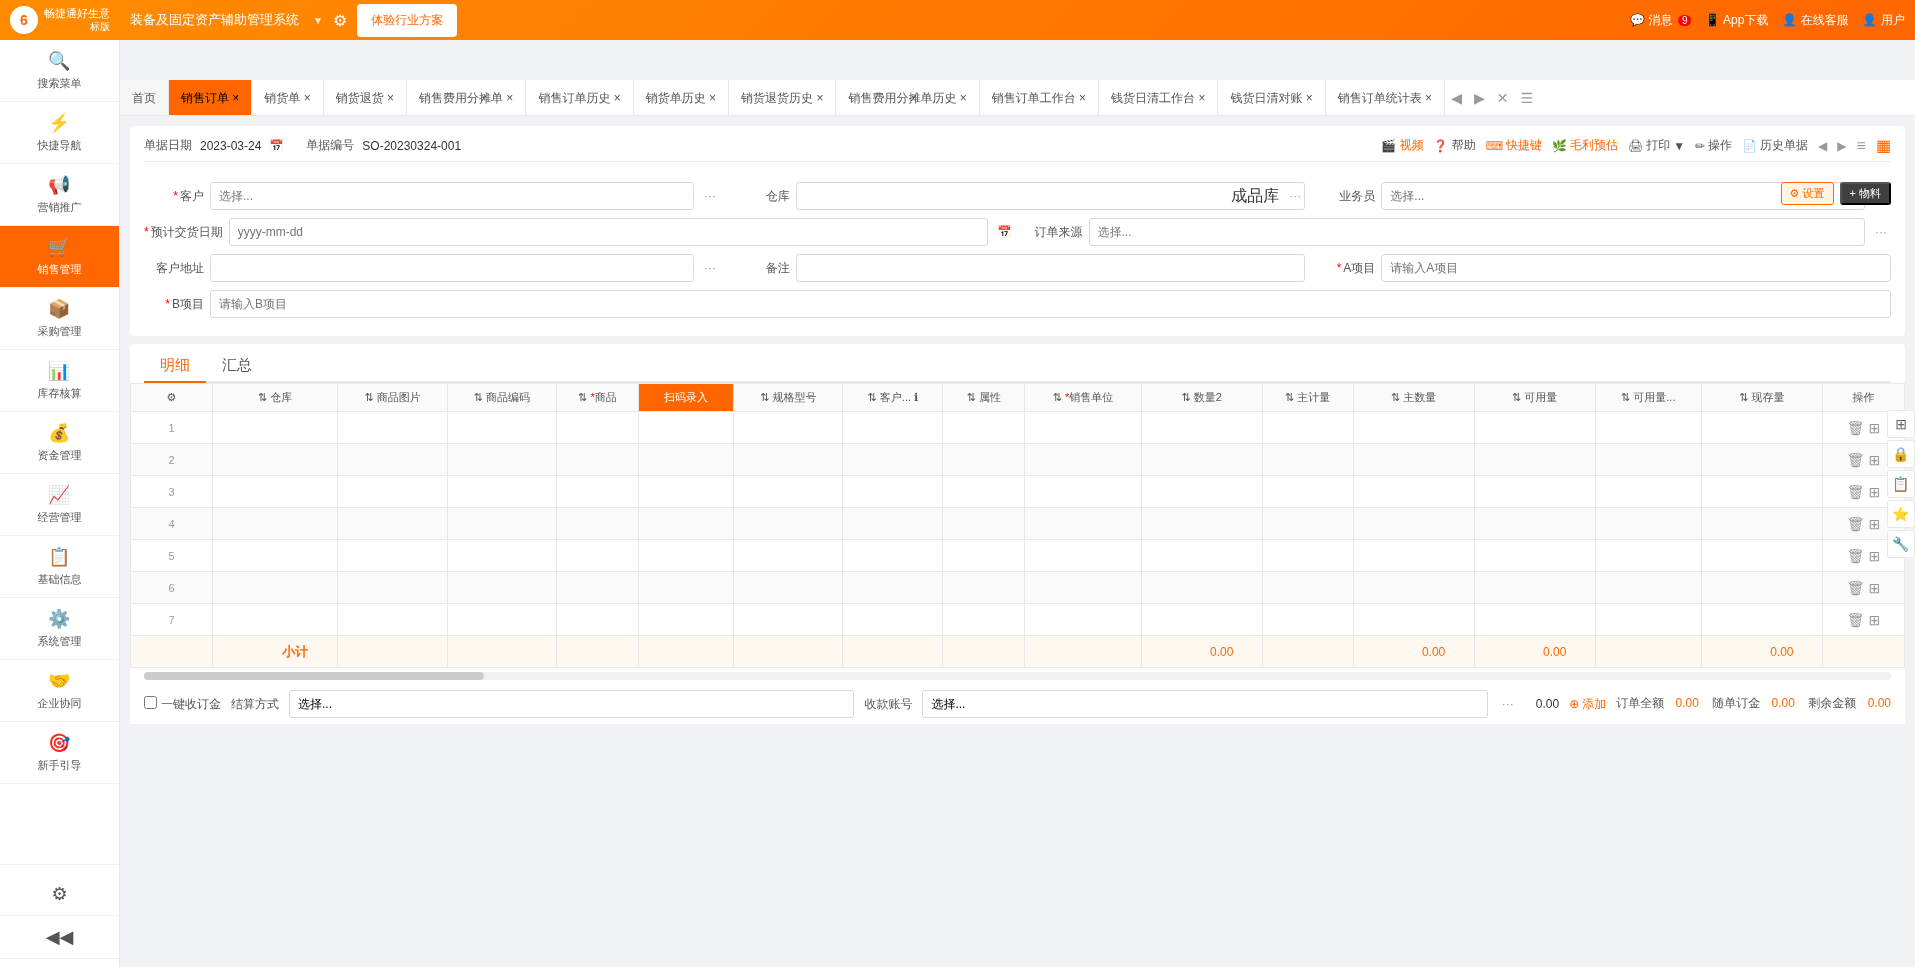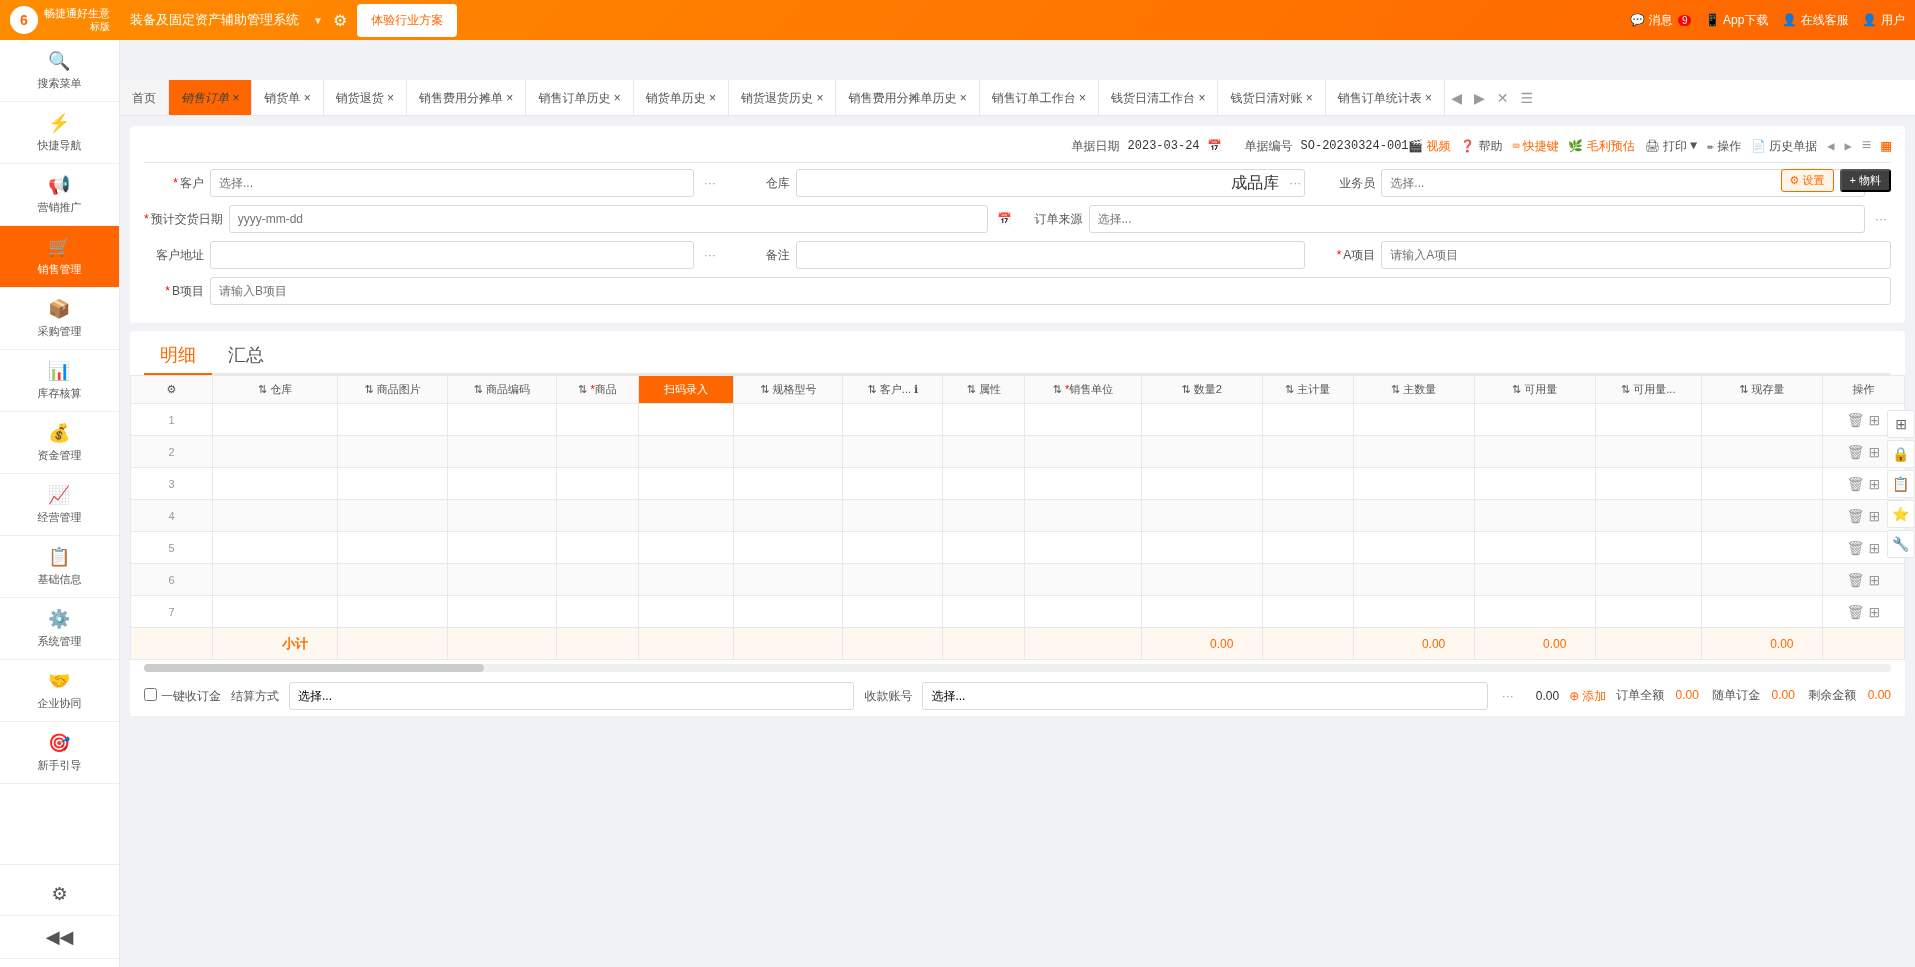--- a/index.html
+++ b/index.html
@@ -42,21 +42,21 @@
     .tab-bar {
       background: #fff; border-bottom: 1px solid #e8e8e8;
       display: flex; align-items: center; height: 36px;
       overflow: hidden; flex-shrink: 0;
     }
     .tab-item {
       padding: 0 12px; height: 36px; line-height: 36px; font-size: 12px;
       cursor: pointer; white-space: nowrap; border-right: 1px solid #e8e8e8;
       color: #555; flex-shrink: 0;
     }
-    .tab-item.active { background: #ff6600; color: #404040; font-style: italic; }
+    .tab-item.active { background: #ff6600; color: #000000; }
     .tab-item.home { background: #f5f5f5; }
     .tab-nav { display: flex; align-items: center; padding: 0 6px; color: #999; cursor: pointer; font-size: 14px; }
 
     
     .content { flex: 1; overflow-y: auto; background: #f0f2f5; padding: 10px; }
 
     
     .form-card { background: white; border-radius: 4px; padding: 10px 14px; margin-bottom: 8px; }
 
     
@@ -70,21 +70,21 @@
     }
     .form-input.placeholder { color: #bbb; }
     .form-select {
       flex: 1; border: 1px solid #d9d9d9; border-radius: 3px; padding: 3px 8px;
       font-size: 12px; height: 28px; background: white; appearance: none; cursor: pointer;
     }
     .input-dots { color: #999; cursor: pointer; padding: 0 4px; }
 
     
     .detail-tabs { display: flex; border-bottom: 2px solid #e8e8e8; margin-bottom: 0; }
-    .detail-tab { padding: 6px 16px; cursor: pointer; font-size: 18px; color: #555; border-bottom: 2px solid transparent; margin-bottom: -2px; }
+    .detail-tab { padding: 6px 16px; cursor: pointer; font-size: 15px; color: #555; border-bottom: 2px solid transparent; margin-bottom: -2px; }
     .detail-tab.active { color: #ff6600; border-bottom-color: #ff6600; font-weight: 500; }
 
     
     .data-table { width: 100%; border-collapse: collapse; font-size: 12px; }
     .data-table th {
       background: #fafafa; padding: 6px 4px; text-align: center; border: 1px solid #e8e8e8;
       white-space: nowrap; font-weight: normal; color: #555; font-size: 11px;
     }
     .data-table th .required { color: red; }
     .data-table td { border: 1px solid #e8e8e8; padding: 4px; text-align: center; height: 32px; background: white; }
@@ -238,21 +238,21 @@
     <div class="tab-item">销售订单统计表 ×</div>
     <div class="tab-nav">◀</div>
     <div class="tab-nav">▶</div>
     <div class="tab-nav">✕</div>
     <div class="tab-nav">☰</div>
   </div>
 
   <div class="content">
     <div class="form-card">
 
-      <div style="display:flex;align-items:center;justify-content:flex-end;font-family:Liberation Mono, monospace;">
+      <div style="display:flex;align-items:center;justify-content:space-between;">
         <div style="display:flex;align-items:center;gap:8px;">
           <span style="color:#555;font-size:12px;">单据日期</span>
           <span style="font-size:12px;color:#333;">2023-03-24</span>
           <span style="color:#999;cursor:pointer;">📅</span>
           <span style="color:#555;font-size:12px;margin-left:14px;">单据编号</span>
           <span style="font-size:12px;color:#333;">SO-20230324-001</span>
         </div>
         <div class="header-right-actions">
           <span class="orange">🎬 <span>视频</span></span>
           <span>❓ <span>帮助</span></span>
@@ -268,21 +268,21 @@
         </div>
       </div>
       <div class="h-divider"></div>
 
       <div style="position:relative;">
         <div style="position:absolute;right:0;top:0;display:flex;gap:6px;z-index:1;">
           <button class="gear-settings">⚙ 设置</button>
           <button class="add-product-btn">+ 物料</button>
         </div>
 
-        <div class="form-row" style="margin-top:6px;justify-content:center;">
+        <div class="form-row" style="margin-top:20px;justify-content:center;">
           <div class="form-field">
             <span class="form-label required">客户</span>
             <input class="form-input placeholder" type="text" placeholder="选择..." style="">
             <span class="input-dots">···</span>
           </div>
           <div class="form-field">
             <span class="form-label">仓库</span>
             <input class="form-input" type="text" value="" placeholder="" style="">
             <span style="position:relative;margin-left:-80px;font-size:16px;color:#333;pointer-events:none;">成品库</span>
             <span class="input-dots">···</span>

